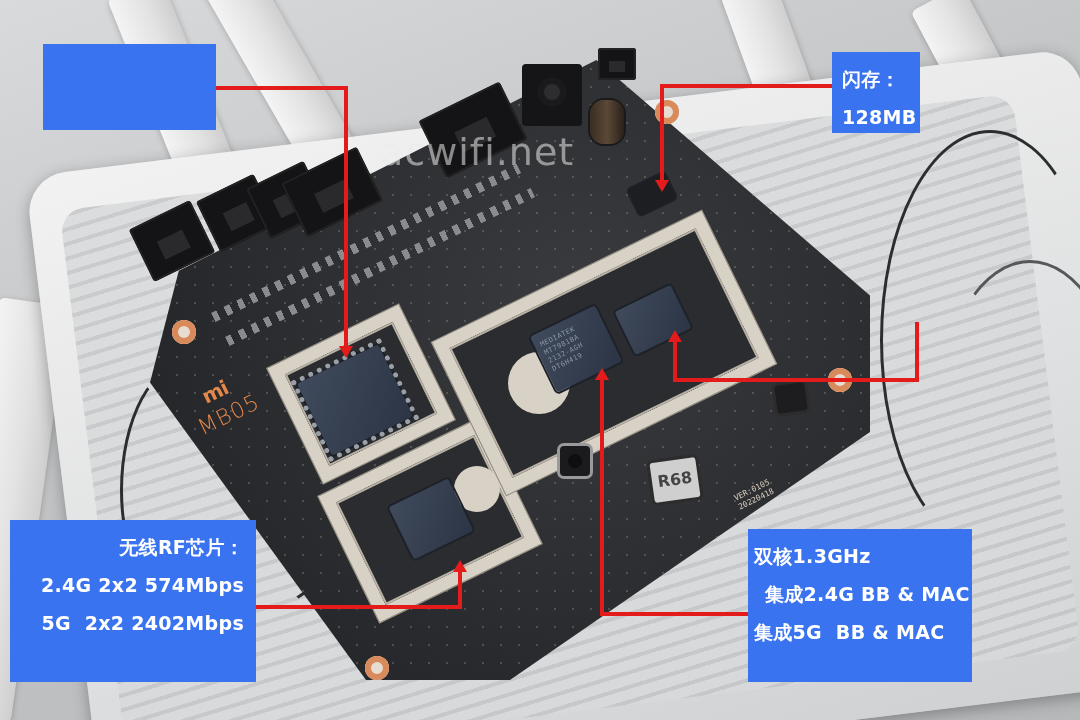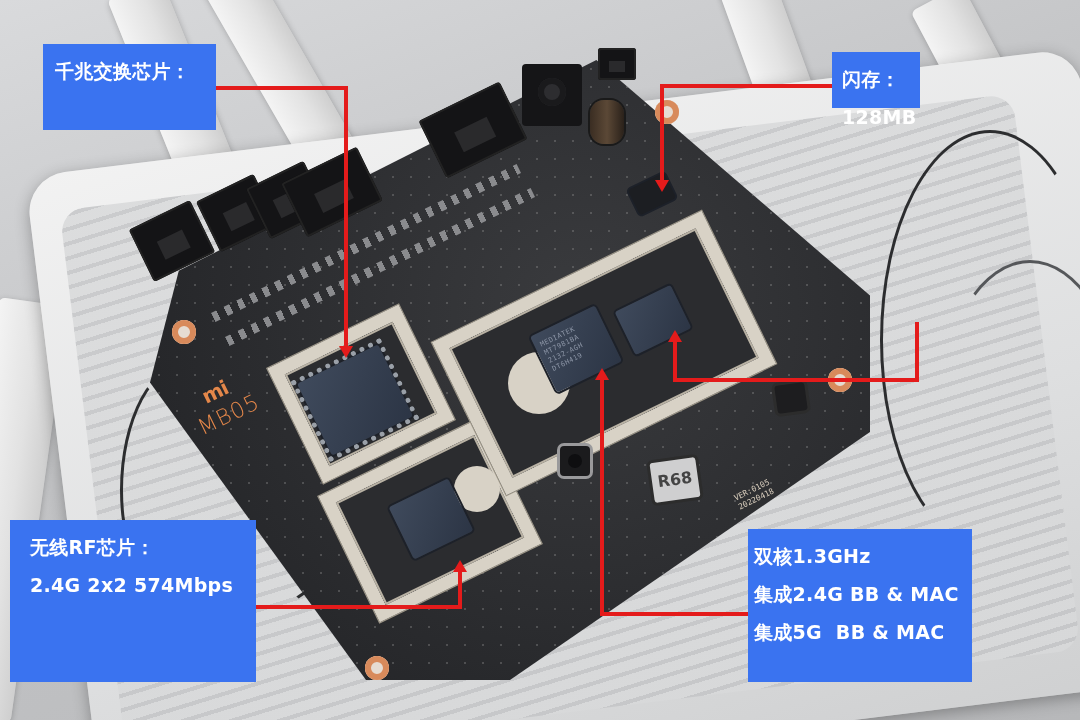--- a/index.html
+++ b/index.html
@@ -139,20 +139,21 @@
 
   <div class="inductor" style="left:652px;top:460px;">R68</div>
   <div class="inductor" style="left:776px;top:384px;width:30px;height:28px;line-height:28px;font-size:10px;background:#1d1d1f;color:#777;"></div>
   <div class="button-switch" style="left:560px;top:446px;"></div>
 
   <div class="mi-logo">mi</div>
   <div class="model-text">MB05</div>
   <div class="ver-text" style="white-space:pre;">VER:0105
 20220418</div>
 
+  <div class="watermark">acwifi.net</div>
 
   <div class="red-line" style="left:216px;top:86px;width:132px;height:4px;"></div>
   <div class="red-line" style="left:344px;top:86px;width:4px;height:262px;"></div>
   <div class="arrow-head arrow-down" style="left:339px;top:346px;"></div>
 
   <div class="red-line" style="left:662px;top:84px;width:170px;height:4px;"></div>
   <div class="red-line" style="left:660px;top:84px;width:4px;height:98px;"></div>
   <div class="arrow-head arrow-down" style="left:655px;top:180px;"></div>
 
   <div class="red-line" style="left:915px;top:322px;width:4px;height:58px;"></div>
@@ -162,33 +163,33 @@
 
   <div class="red-line" style="left:256px;top:605px;width:206px;height:4px;"></div>
   <div class="red-line" style="left:458px;top:568px;width:4px;height:41px;"></div>
   <div class="arrow-head arrow-up" style="left:453px;top:560px;"></div>
 
   <div class="red-line" style="left:600px;top:612px;width:148px;height:4px;"></div>
   <div class="red-line" style="left:600px;top:378px;width:4px;height:238px;"></div>
   <div class="arrow-head arrow-up" style="left:595px;top:368px;"></div>
 
   <div class="label-box" style="left:43px;top:44px;width:173px;height:86px;">
-    <span class="line">千兆交换芯片：</span>
   </div>
 
-  <div class="label-box" style="left:832px;top:52px;width:88px;height:56px;padding-left:10px;">
+  <div class="label-box" style="left:832px;top:52px;width:88px;height:81px;padding-left:10px;">
     <span class="line">闪存：</span>
     <span class="line">128MB</span>
   </div>
 
 
-  <div class="label-box" style="left:10px;top:520px;width:246px;height:162px;padding-left:20px;">
+  <div class="label-box" style="left:10px;top:520px;width:246px;height:162px;padding-left:20px;text-align:right;">
     <span class="line">无线RF芯片：</span>
     <span class="line" style="white-space:pre;">2.4G 2x2 574Mbps</span>
+    <span class="line" style="white-space:pre;">5G  2x2 2402Mbps</span>
   </div>
 
   <div class="label-box" style="left:748px;top:529px;width:224px;height:153px;padding-left:6px;">
     <span class="line">双核1.3GHz</span>
-    <span class="line" style="white-space:pre;">集成2.4G BB &amp; MAC</span>
+    <span class="line" style="white-space:pre;margin-left:11px;">集成2.4G BB &amp; MAC</span>
     <span class="line" style="white-space:pre;">集成5G  BB &amp; MAC</span>
   </div>
 
 </div>
 
 </body></html>

